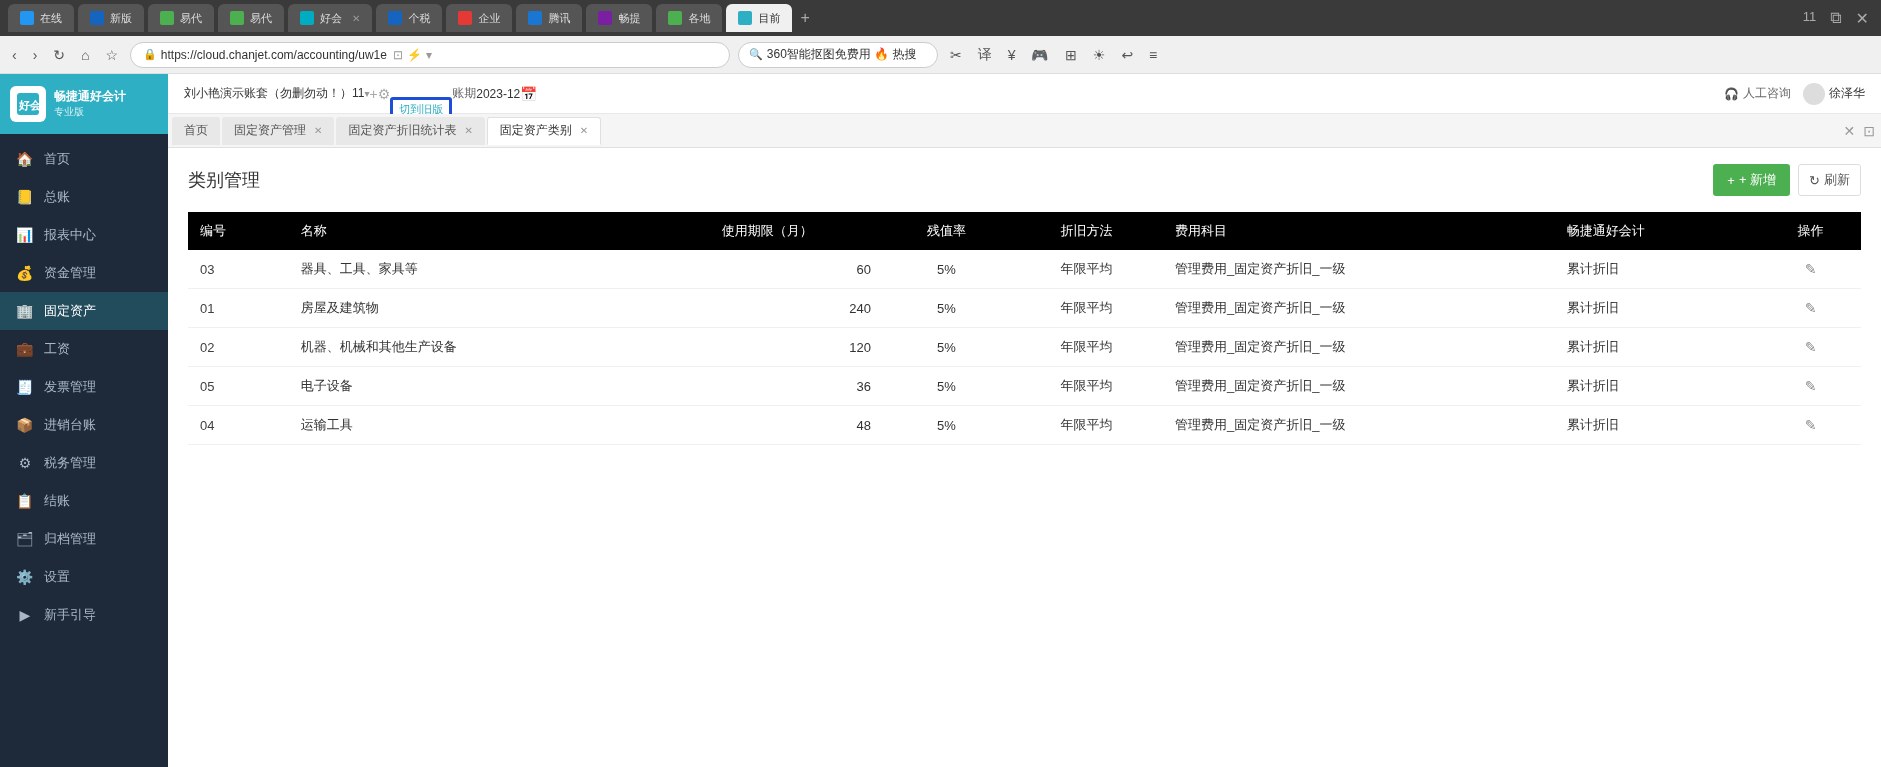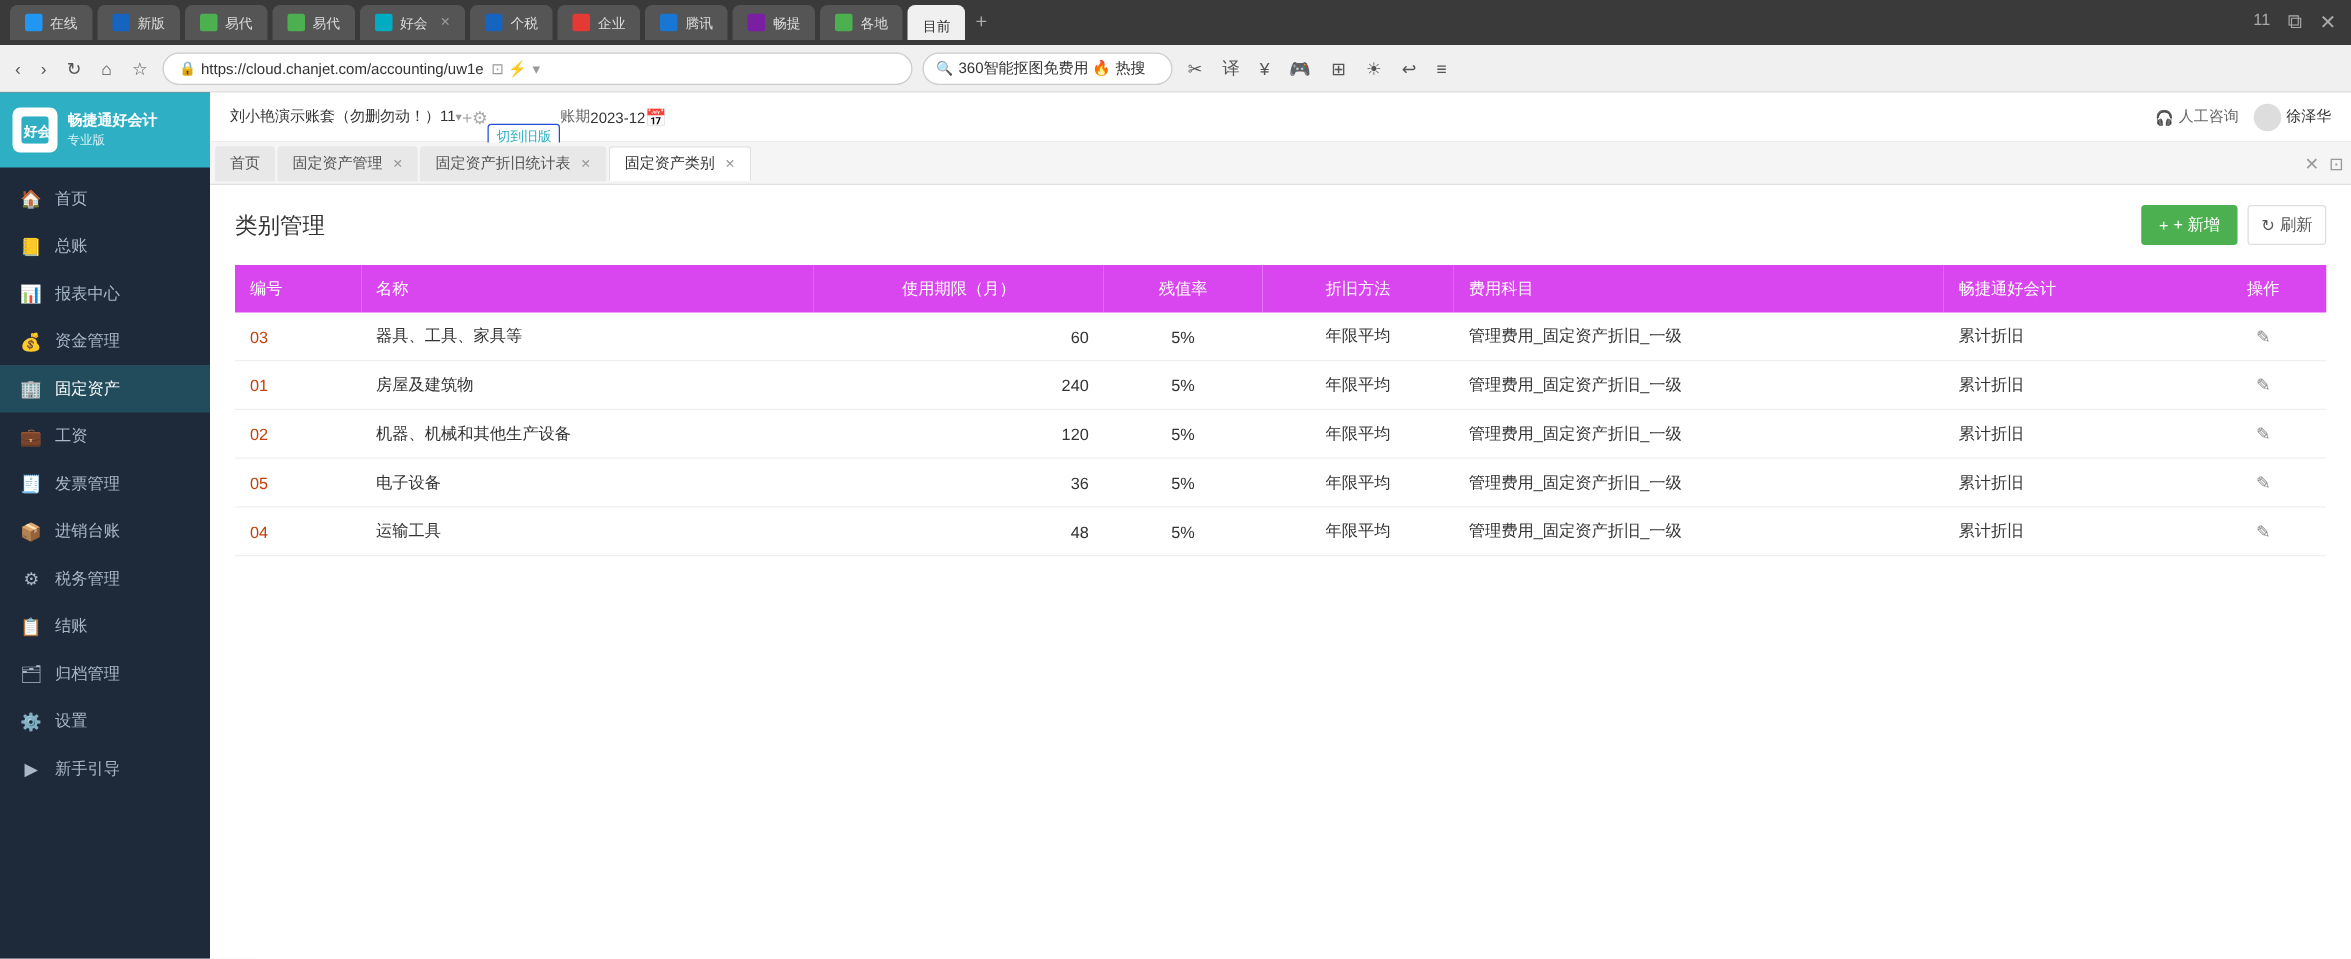--- a/index.html
+++ b/index.html
@@ -1,21 +1,21 @@
 <!DOCTYPE html>
 <html><head>
   <meta charset="utf-8">
   <style>
     * { margin: 0; padding: 0; box-sizing: border-box; }
     body { font-family: "Microsoft YaHei", "PingFang SC", sans-serif; font-size: 13px; background: #f5f5f5; overflow: hidden; }
 
     
     .browser-chrome { background: #3a3a3a; height: 36px; display: flex; align-items: center; padding: 0 8px; gap: 4px; }
     .browser-tab { background: #555; color: #ddd; padding: 4px 12px; border-radius: 6px 6px 0 0; font-size: 11px; display: flex; align-items: center; gap: 6px; height: 28px; white-space: nowrap; }
-    .browser-tab.active { background: #f0f0f0; color: #333; flex-direction: column; }
+    .browser-tab.active { background: #f0f0f0; color: #333; }
     .tab-favicon { width: 14px; height: 14px; border-radius: 2px; display: inline-block; }
     .tab-close { color: #999; font-size: 10px; cursor: pointer; margin-left: 4px; }
     .tab-add { background: none; border: none; color: #aaa; font-size: 16px; cursor: pointer; padding: 0 4px; }
 
     .address-bar-row { background: #f0f0f0; height: 38px; display: flex; align-items: center; padding: 4px 8px; gap: 8px; border-bottom: 1px solid #ddd; }
     .nav-btn { background: none; border: none; color: #555; font-size: 14px; cursor: pointer; padding: 2px 4px; }
     .address-bar { flex: 1; background: white; border: 1px solid #ccc; border-radius: 16px; height: 26px; display: flex; align-items: center; padding: 0 12px; font-size: 12px; color: #333; max-width: 600px; }
     .search-bar { background: white; border: 1px solid #ccc; border-radius: 16px; height: 26px; display: flex; align-items: center; padding: 0 10px; font-size: 12px; color: #333; min-width: 200px; }
     .toolbar-icons { display: flex; gap: 8px; align-items: center; }
     .toolbar-icon-btn { background: none; border: none; font-size: 14px; color: #555; cursor: pointer; padding: 2px 4px; }
@@ -34,21 +34,21 @@
     .sidebar-item.active { background: rgba(46,175,195,0.25); color: white; }
     .sidebar-item-icon { width: 18px; height: 18px; display: flex; align-items: center; justify-content: center; font-size: 14px; flex-shrink: 0; }
 
     
     .main-area { flex: 1; display: flex; flex-direction: column; overflow: hidden; }
     .top-bar { background: white; border-bottom: 1px solid #e8e8e8; padding: 0 16px; height: 40px; display: flex; align-items: center; justify-content: space-between; }
     .top-bar-left { display: flex; align-items: center; font-size: 12px; color: #333; }
     .company-name { color: #333; font-weight: 500; }
     .period-label { color: #666; }
     .period-value { color: #333; font-weight: 500; }
-    .version-badge { background: white; border: 1px solid #1d4ed8; color: #2eafc3; border-radius: 3px; padding: 2px 6px; font-size: 11px; cursor: pointer; margin-top: 32px; }
+    .version-badge { background: white; border: 3px solid #1d4ed8; color: #2eafc3; border-radius: 3px; padding: 2px 6px; font-size: 11px; cursor: pointer; margin-top: 32px; }
     .dropdown-arrow { color: #999; font-size: 10px; }
     .calendar-icon { color: #2eafc3; font-size: 14px; cursor: pointer; }
     .top-bar-right { display: flex; align-items: center; gap: 12px; font-size: 12px; color: #666; }
     .support-btn { display: flex; align-items: center; gap: 4px; cursor: pointer; color: #666; }
     .user-name { color: #333; font-weight: 500; cursor: pointer; }
 
     
     .tab-bar { background: #f5f5f5; border-bottom: 1px solid #e0e0e0; display: flex; align-items: center; padding: 0 4px; height: 34px; gap: 2px; }
     .page-tab { display: flex; align-items: center; gap: 6px; padding: 0 12px; height: 28px; border-radius: 3px 3px 0 0; font-size: 12px; color: #555; cursor: pointer; background: #e8e8e8; white-space: nowrap; }
     .page-tab.active { background: white; color: #333; border: 1px solid #e0e0e0; border-bottom: 1px solid white; }
@@ -59,28 +59,28 @@
     
     .content-area { flex: 1; padding: 16px 20px; overflow-y: auto; background: white; }
     .page-header { display: flex; align-items: center; justify-content: space-between; margin-bottom: 16px; }
     .page-title { font-size: 18px; color: #333; font-weight: 500; }
     .header-actions { display: flex; gap: 8px; }
     .btn-add { background: #4caf50; color: white; border: none; border-radius: 3px; padding: 6px 14px; font-size: 13px; cursor: pointer; display: flex; align-items: center; gap: 4px; }
     .btn-refresh { background: white; color: #555; border: 1px solid #ddd; border-radius: 3px; padding: 6px 10px; font-size: 13px; cursor: pointer; display: flex; align-items: center; gap: 4px; }
 
     
     .data-table { width: 100%; border-collapse: collapse; }
-    .data-table thead tr { background: #d946ef; color: white; }
+    .data-table thead tr { background: #000000; color: white; }
     .data-table th { padding: 10px 12px; text-align: left; font-weight: 500; font-size: 13px; white-space: nowrap; }
     .data-table th.center { text-align: center; }
     .data-table tbody tr { border-bottom: 1px solid #f0f0f0; }
     .data-table td { padding: 10px 12px; font-size: 13px; color: #333; }
     .data-table td.center { text-align: center; }
     .data-table td.right { text-align: right; }
-    .link-text { color: #c2410c; cursor: pointer; }
+    .link-text { color: #404040; cursor: pointer; }
     .edit-icon { color: #888; cursor: pointer; font-size: 14px; }
   </style>
 </head>
 <body>
 
 <div class="browser-chrome">
   <div class="browser-tab">
     <span class="tab-favicon" style="background:#2196F3;"></span>
     <span>在线</span>
   </div>

